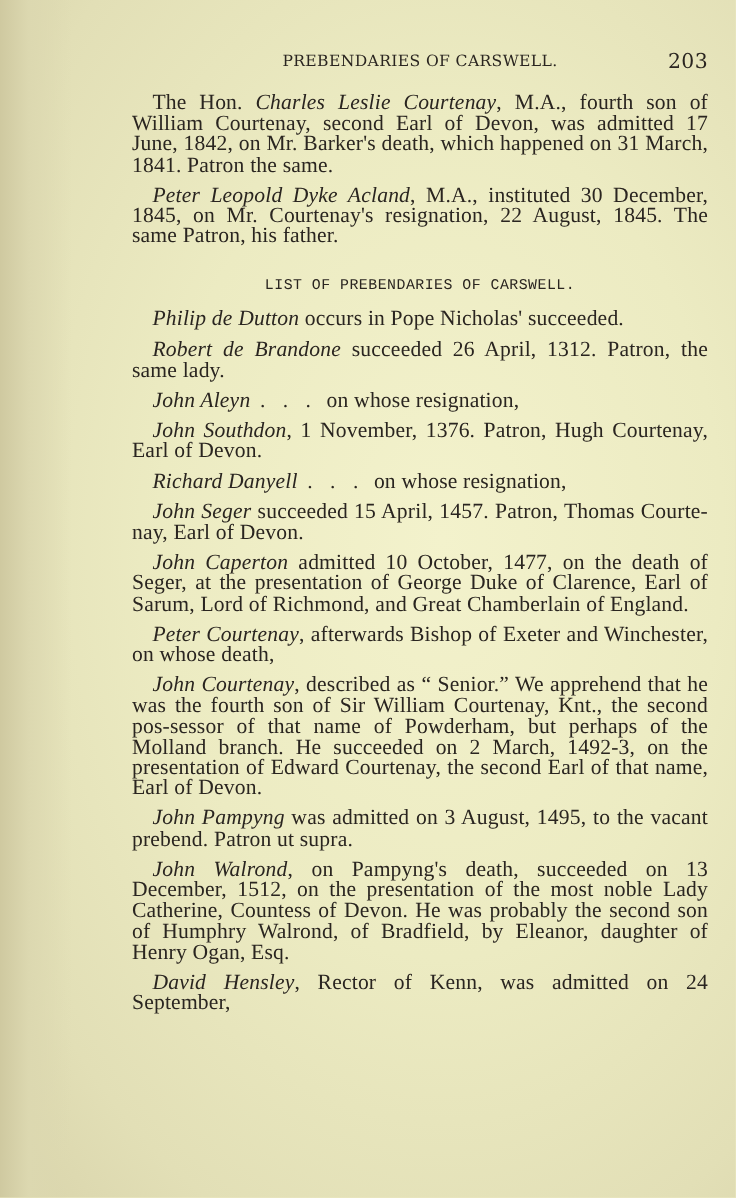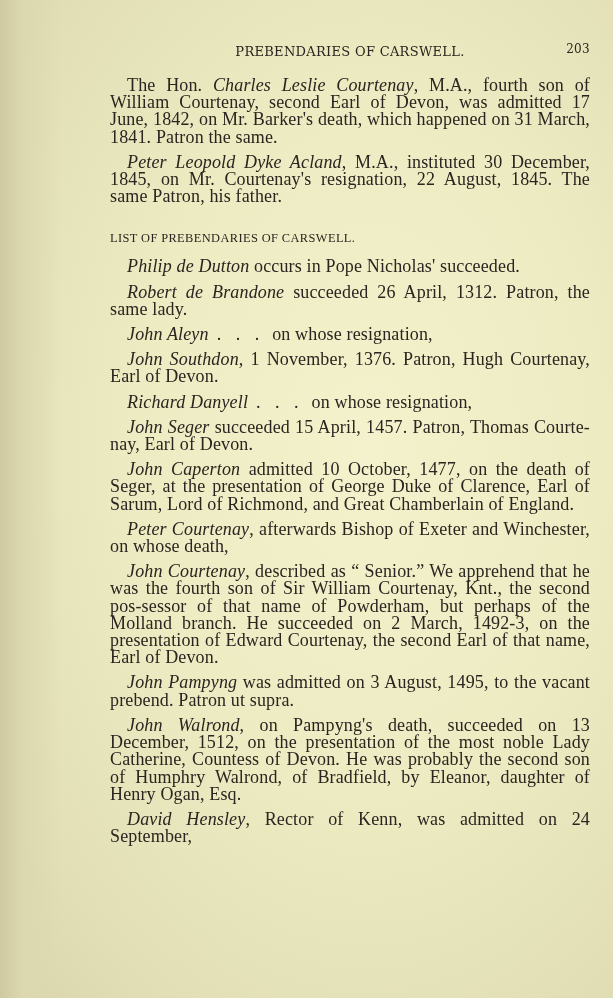--- a/index.html
+++ b/index.html
@@ -43,40 +43,40 @@
   .running-head .title {
     position: absolute;
     left: 0; right: 0;
     text-align: center;
     top: 0;
   }
   .running-head .pageno {
     position: absolute;
     right: 0;
     top: -2px;
-    font-size: 12px;
+    font-size: 17px;
   }
   p {
     margin: 0;
     font-size: 18px;
     line-height: 17.2px;
     text-align: justify;
     text-indent: 17px;
     font-family: "Liberation Serif", "DejaVu Serif", serif;
     letter-spacing: 0.15px;
   }
   .block1 { margin-top: 13px; }
   .gap { margin-top: 8px; }
   .section-title {
-    text-align: left;
+    text-align: center;
     font-size: 12.4px;
     letter-spacing: 0.4px;
     margin-top: 26px;
     margin-bottom: 12px;
-    font-family: Liberation Serif, serif;
+    font-family: Liberation Mono, monospace;
   }
   i { font-style: italic; }
   .dots { letter-spacing: 5px; padding: 0 8px; }
 </style>
 </head>
 <body>
 
 <div class="paper"></div>
 <div class="left-shade"></div>
 

